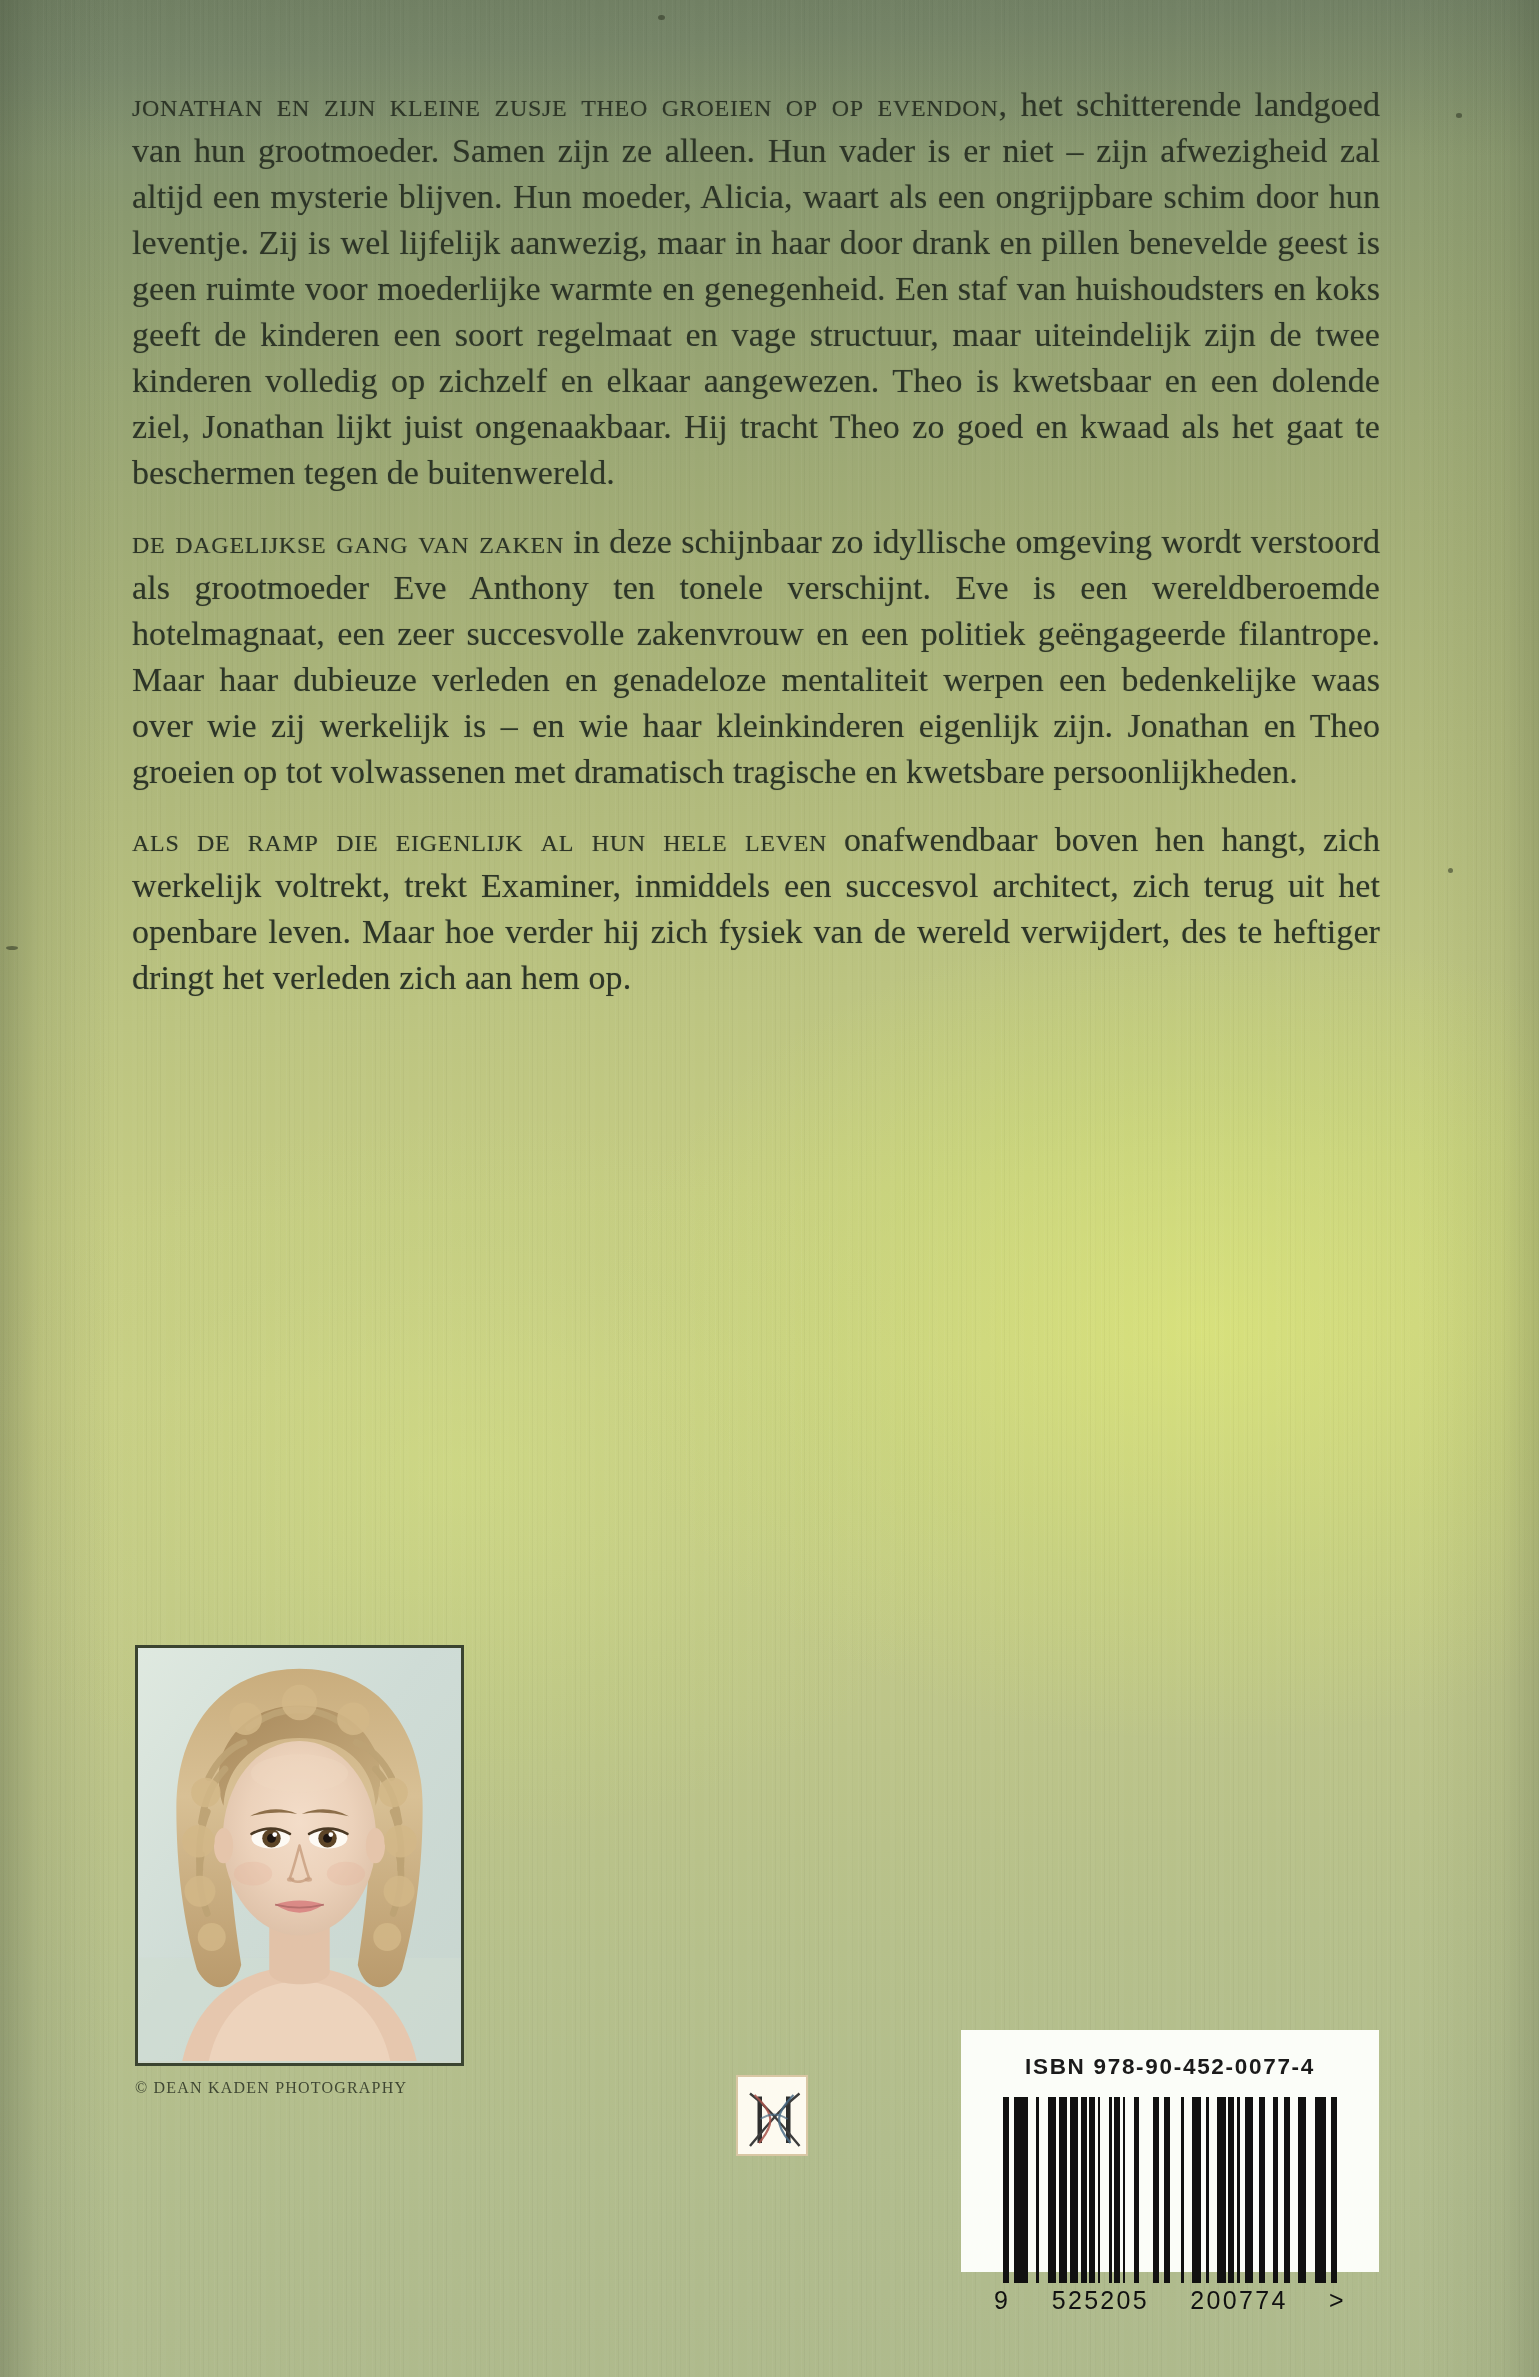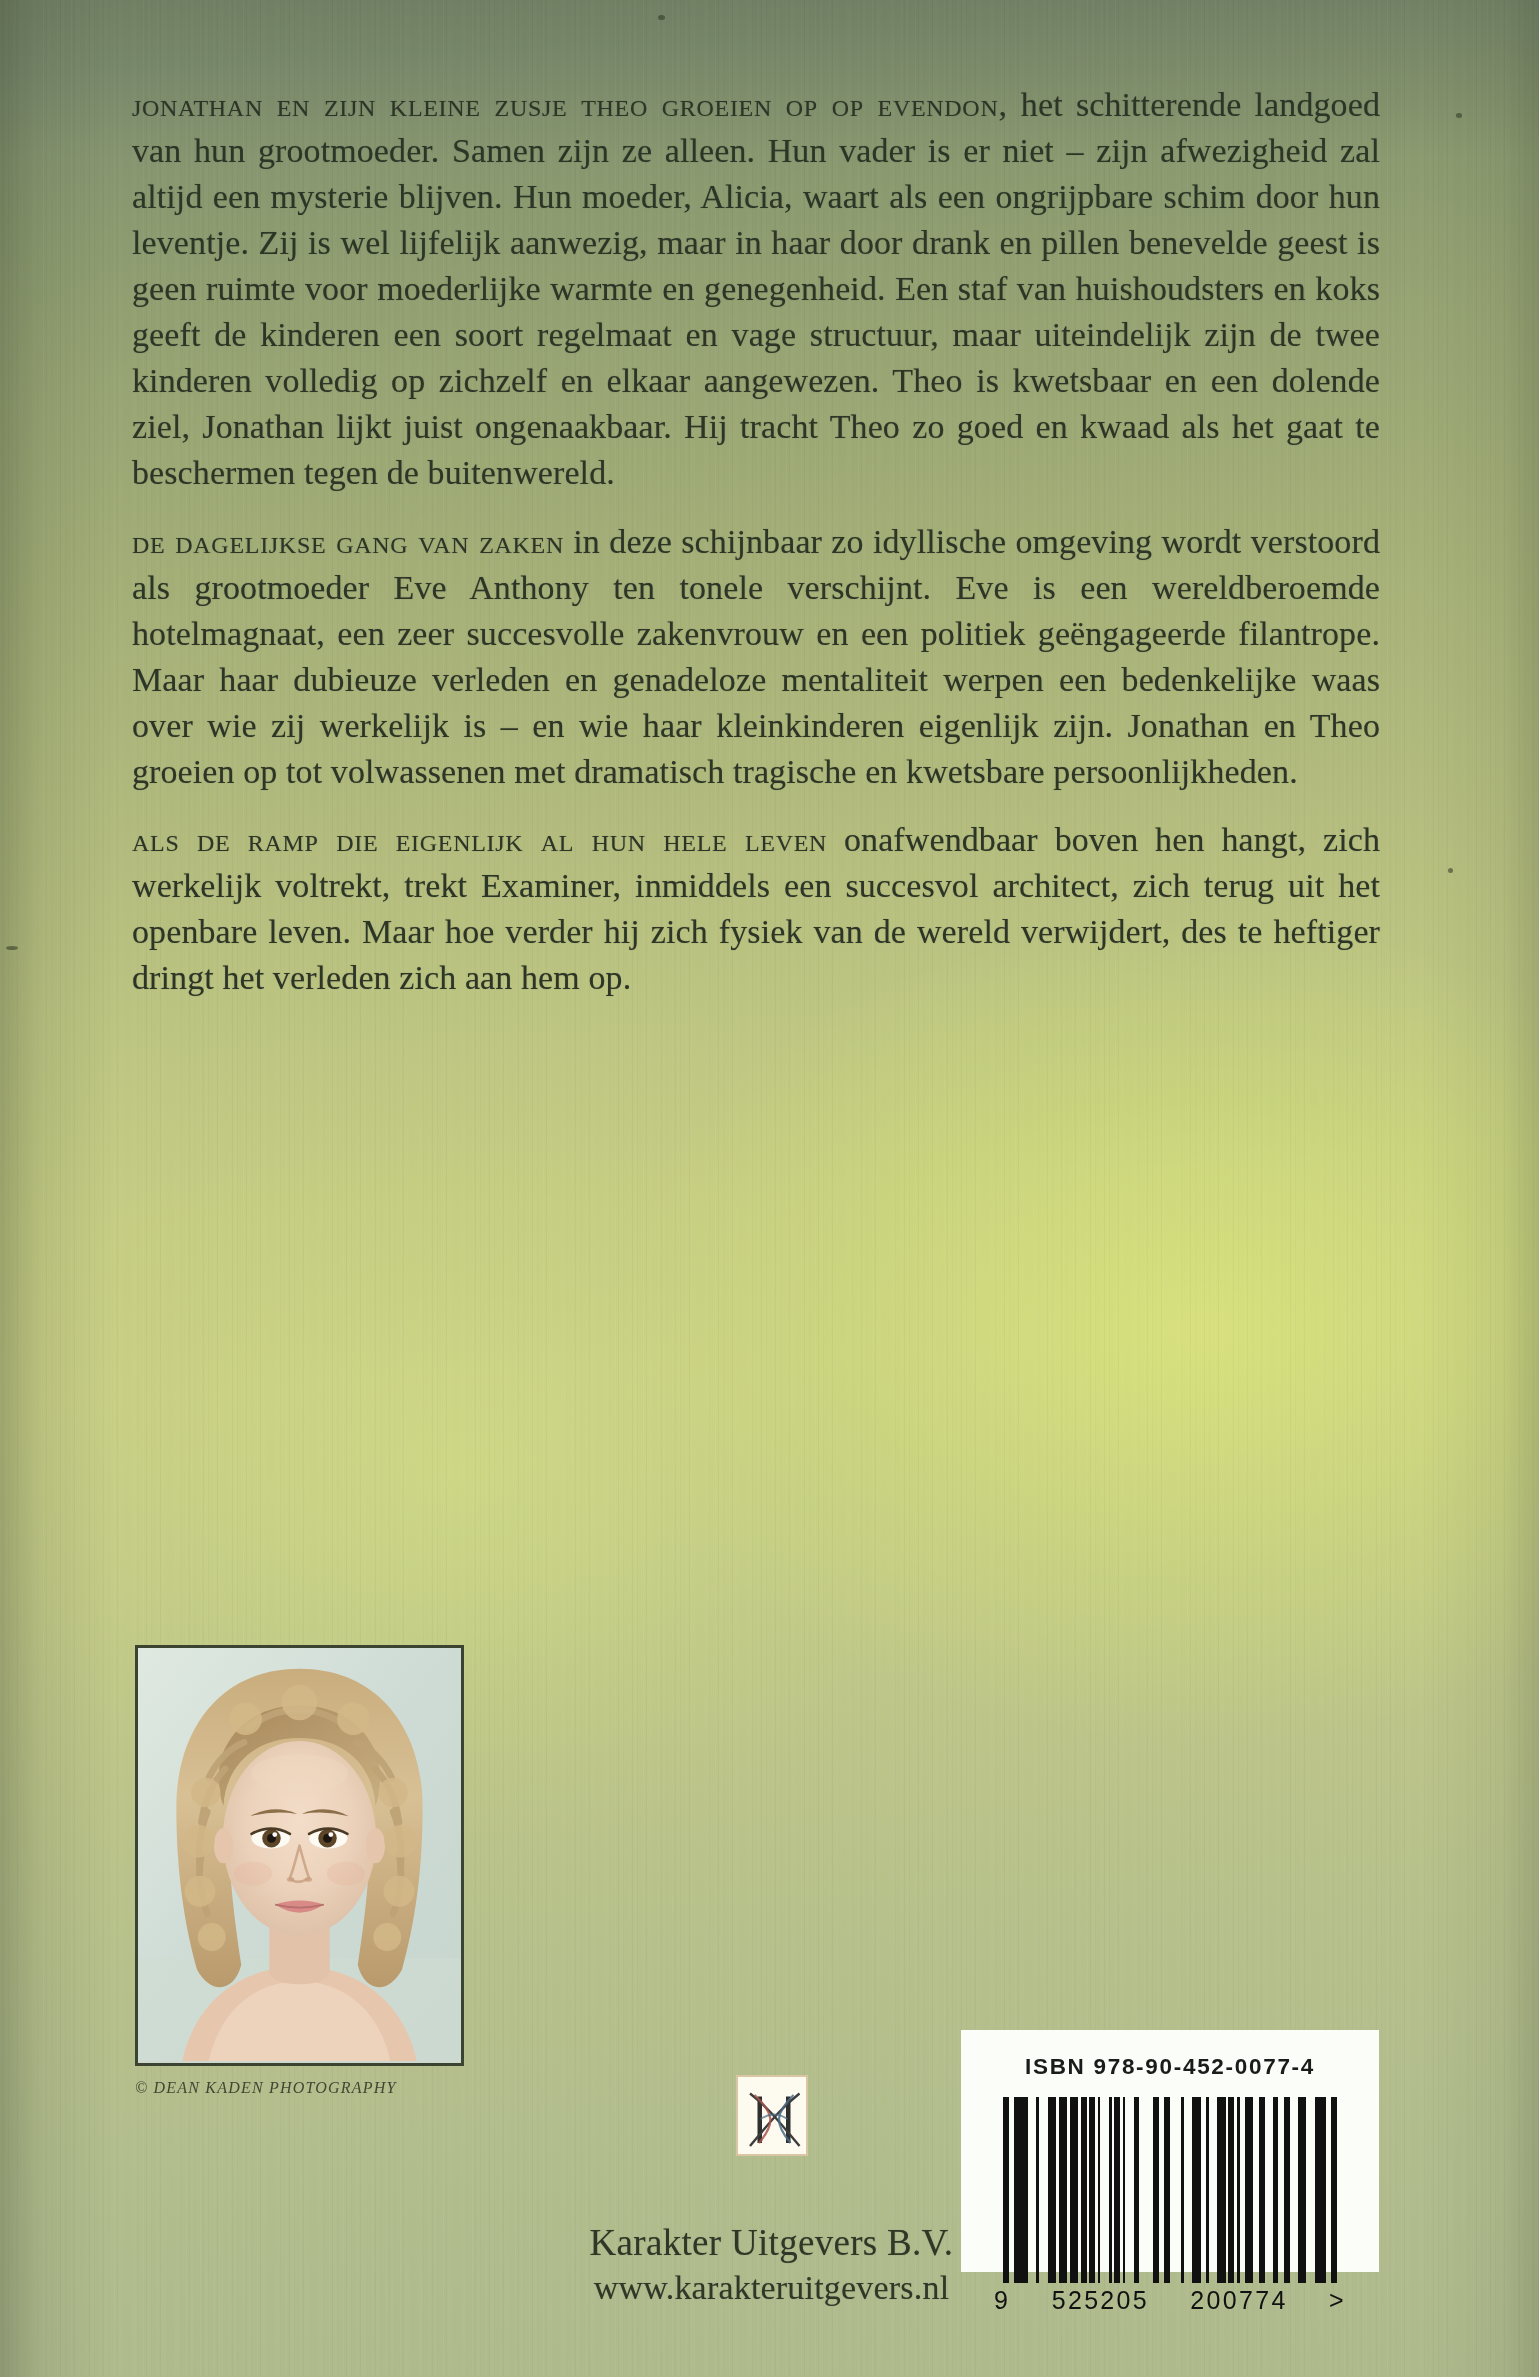--- a/index.html
+++ b/index.html
@@ -69,21 +69,21 @@
   #blurb p:last-child { margin-bottom:0; }
   .sc {
     font-variant:small-caps;
     text-transform:lowercase;
     letter-spacing:0.7px;
     font-size:34px;
   }
   .sc::first-letter { text-transform:uppercase; }
 
   
-  #photo-block { position:absolute; left:135px; top:1645px; width:331px;font-style:italic; }
+  #photo-block { position:absolute; left:135px; top:1645px; width:331px; }
   #photo-frame {
     position:relative;
     width:329px; height:421px;
     border:3px solid #3b4430;
     overflow:hidden;
     background:#cfd8cc;
   }
   #photo-art { position:absolute; inset:0; }
   #photo-credit {
     margin-top:12.8px;
@@ -283,24 +283,20 @@
         <rect x="26" y="26" width="6" height="62" fill="#2f2f2f"></rect>
         <rect x="64" y="26" width="6" height="62" fill="#2f2f2f"></rect>
 
         <path d="M16 22 C 44 44 58 64 82 92" stroke="#3c3c3c" stroke-width="3.2" fill="none"></path>
         <path d="M82 22 C 54 44 40 64 16 92" stroke="#3c3c3c" stroke-width="3.2" fill="none"></path>
         <path d="M22 24 C 48 48 50 62 28 88" stroke="#a8544b" stroke-width="3" fill="none" opacity="0.85"></path>
         <path d="M74 24 C 50 48 48 62 70 88" stroke="#4a6b86" stroke-width="3" fill="none" opacity="0.85"></path>
         <path d="M30 56 q 18 -12 36 0" stroke="#4a6b86" stroke-width="2.4" fill="none" opacity="0.7"></path>
       </svg>
     </div>
-    <div id="pub-lines">
-      <div id="pub-name">Karakter Uitgevers B.V.</div>
-      <div id="pub-url">www.karakteruitgevers.nl</div>
-    </div>
   </div>
 
   <div id="barcode-block">
     <div id="isbn-text">ISBN  978-90-452-0077-4</div>
     <div id="bars">
         <i style="flex: 2 0 0px;"></i>
         <i style="flex: 2 0 0px; background: transparent;"></i>
         <i style="flex: 2 0 0px;"></i>
         <i style="flex: 3 0 0px;"></i>
         <i style="flex: 3 0 0px; background: transparent;"></i>

